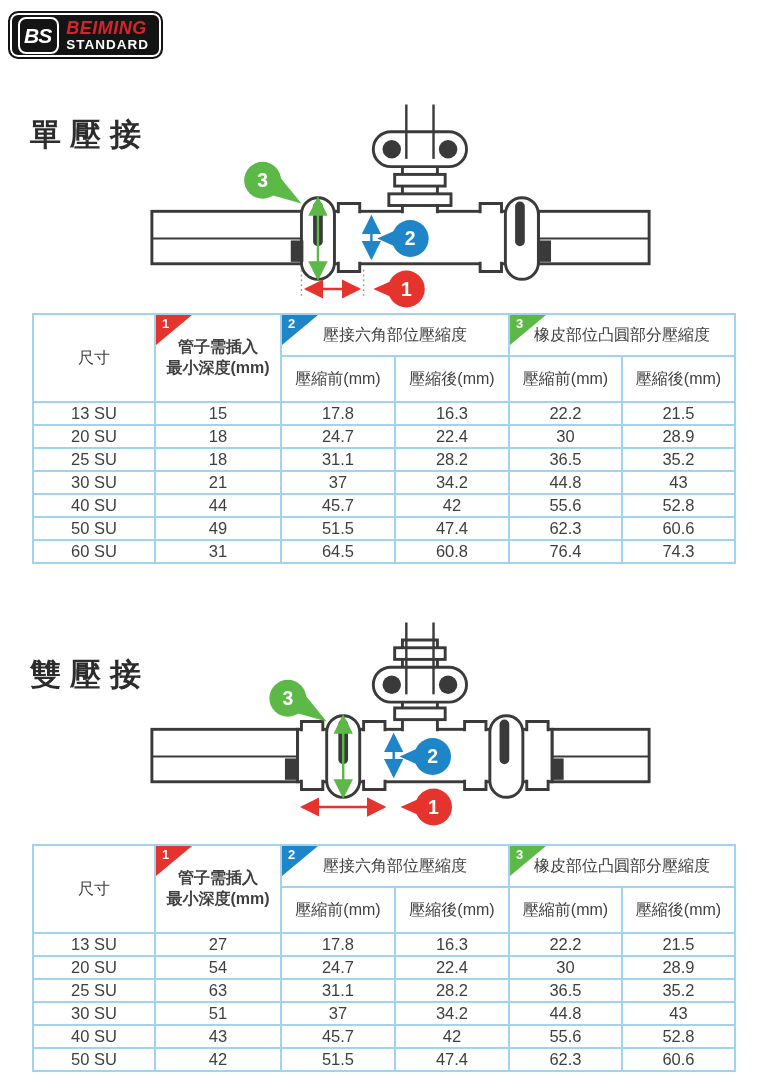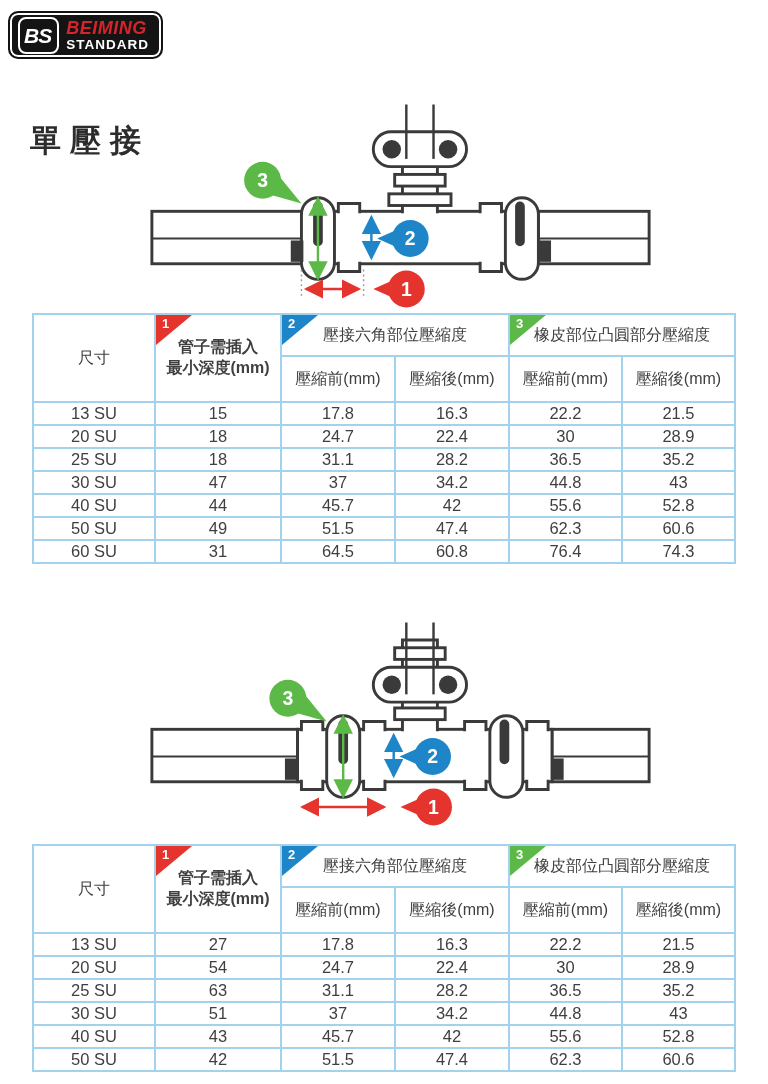--- a/index.html
+++ b/index.html
@@ -36,21 +36,21 @@
   }
   .logo-text { display:flex; flex-direction:column; line-height:1; }
   .logo-brand { color:var(--brand-red,#d8232a); font-style:italic; font-weight:bold; font-size:18px; letter-spacing:.5px; }
   .logo-sub { color:#fff; font-weight:bold; font-size:13.5px; letter-spacing:1px; margin-top:1px; }
 
   
   .section { position:relative; }
   .section.first { margin-top:40px; }
   .section.second { margin-top:56px; }
   .sec-heading { position:absolute; left:30px; font-size:31px; font-weight:bold; color:#2c2c2c; letter-spacing:9px; }
-  .section.first .sec-heading { top:18px; }
+  .section.first .sec-heading { top:12px; }
   .section.second .sec-heading { top:34px; }
   .diagram { display:block; margin-left:148px; }
 
   
   .outline { stroke:var(--line-ink,#3a3a3a); stroke-width:3; fill:#fff; }
   .thin    { stroke:var(--line-ink,#3a3a3a); stroke-width:2; fill:none; }
   .pline   { stroke:var(--line-ink,#3a3a3a); stroke-width:2.5; fill:none; }
   .dark    { fill:var(--line-ink,#3a3a3a); stroke:none; }
   .guide   { stroke:#9a9a9a; stroke-width:1.5; stroke-dasharray:2,3; fill:none; }
   .arrow-green { stroke:var(--badge-green,#5cb947); stroke-width:2.5; fill:none; }
@@ -235,21 +235,21 @@
           <tr>
             <td>25 SU</td>
             <td>18</td>
             <td>31.1</td>
             <td>28.2</td>
             <td>36.5</td>
             <td>35.2</td>
           </tr>
           <tr>
             <td>30 SU</td>
-            <td>47</td>
+            <td>21</td>
             <td>37</td>
             <td>34.2</td>
             <td>44.8</td>
             <td>43</td>
           </tr>
           <tr>
             <td>40 SU</td>
             <td>44</td>
             <td>45.7</td>
             <td>42</td>
@@ -270,20 +270,21 @@
             <td>64.5</td>
             <td>60.8</td>
             <td>76.4</td>
             <td>74.3</td>
           </tr>
         </tbody>
     </table>
   </div>
 
   <div class="section second">
+    <h2 class="sec-heading">雙壓接</h2>
 
     <svg class="diagram" width="505" height="207" viewBox="0 0 520 212" xmlns="http://www.w3.org/2000/svg">
       <defs>
         <marker id="ag2" markerWidth="9" markerHeight="9" refX="7" refY="4" orient="auto-start-reverse">
             <path class="mk-green" d="M0,0 L8,4 L0,8 Z"></path>
           </marker>
         <marker id="ab2" markerWidth="9" markerHeight="9" refX="7" refY="4" orient="auto-start-reverse">
             <path class="mk-blue" d="M0,0 L8,4 L0,8 Z"></path>
           </marker>
         <marker id="ar2" markerWidth="9" markerHeight="9" refX="7" refY="4" orient="auto-start-reverse">

